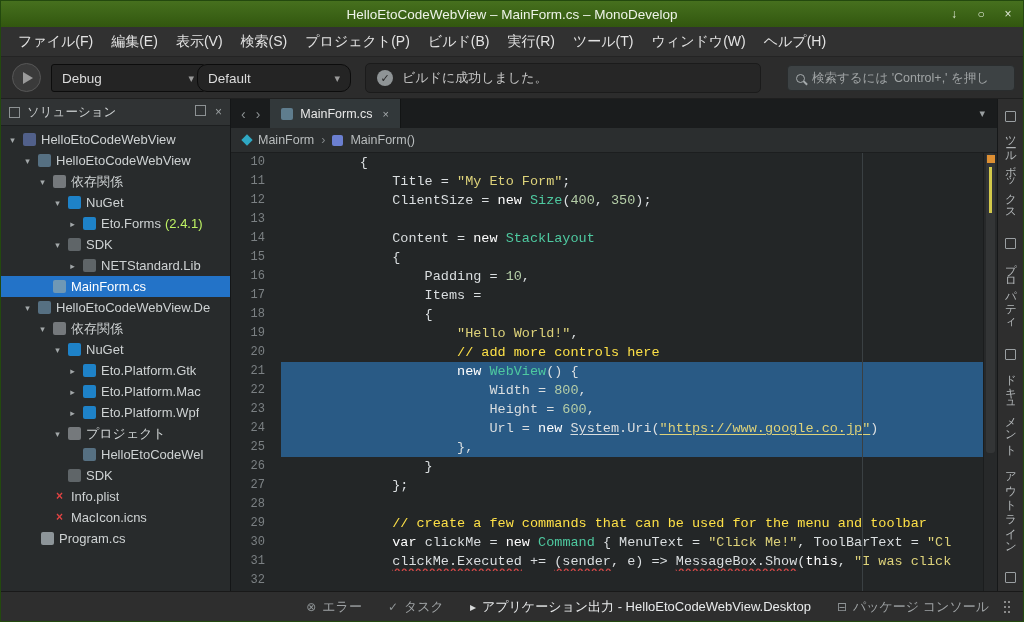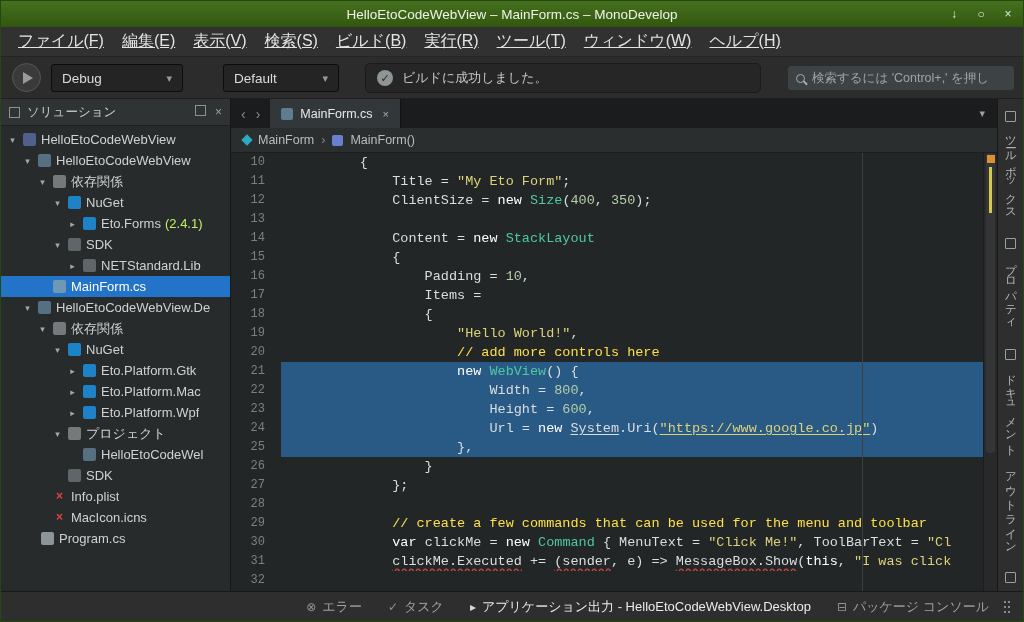--- a/index.html
+++ b/index.html
@@ -14,33 +14,33 @@
               position:relative; display:flex; align-items:center; }
   .titlebar .title { position:absolute; left:0; right:0; text-align:center;
                      color:#eef3e8; font-size:13.5px; }
   .win-controls { position:absolute; right:8px; top:0; height:100%; display:flex;
                   align-items:center; gap:13px; color:#dfe8d6; font-size:12px; z-index:2; }
   .win-controls span { cursor:default; width:14px; text-align:center; }
 
   
   .menubar { height:30px; flex:none; background:#313131; border-bottom:1px solid #242424;
              display:flex; align-items:center; padding-left:8px; }
-  .menu-item { color:#e3e3e3; font-size:16px; padding:4px 9px; white-space:nowrap;text-decoration:underline; }
+  .menu-item { color:#e3e3e3; font-size:14px; padding:4px 9px; white-space:nowrap; }
 
   
   .toolbar { height:42px; flex:none; background:#2c2c2c; border-bottom:1px solid #1f1f1f; position:relative; }
   .play-btn { position:absolute; left:11px; top:6px; width:29px; height:29px; border-radius:50%;
               background:#3a3a3a; border:1px solid #575757; display:flex; align-items:center; justify-content:center; }
   .play-tri { width:0; height:0; border-left:10px solid #9a9a9a; border-top:6px solid transparent;
               border-bottom:6px solid transparent; margin-left:3px; }
   .dropdown { position:absolute; top:7px; height:28px; background:#242424; border:1px solid #0c0c0c;
               border-radius:3px; color:#dcdcdc; font-size:13.5px; display:flex; align-items:center;
               padding:0 10px; }
-  .dd-config { left:50px; width:132px;text-align:right; }
-  .dd-target { left:222px; width:116px; }
+  .dd-config { left:50px; width:154px;text-align:right; }
+  .dd-target { left:196px; width:154px;border-radius:10px; }
   .dropdown .caret { margin-left:auto; color:#9a9a9a; font-size:11px; }
   .status-pill { position:absolute; left:364px; top:6px; width:396px; height:30px; background:#262626;
                  border:1px solid #1b1b1b; border-radius:5px; display:flex; align-items:center;
                  gap:9px; padding:0 11px; }
   .check-circle { width:16px; height:16px; border-radius:50%; background:#8f9496; color:#262626;
                   font-size:11px; font-weight:bold; display:flex; align-items:center; justify-content:center; flex:none; }
   .status-text { color:#c9c9c9; font-size:13px; white-space:nowrap; }
   .searchbox { position:absolute; left:786px; top:8px; width:228px; height:26px; background:#3d4244;
                border:1px solid #2a2d2e; border-radius:4px; display:flex; align-items:center; gap:7px; padding:0 8px; }
   .mag { width:9px; height:9px; border:1.5px solid #a6abad; border-radius:50%; position:relative; flex:none; }
@@ -151,20 +151,21 @@
       <span>○</span>
       <span>×</span>
     </div>
   </div>
 
   <div class="menubar">
       <div class="menu-item">ファイル(F)</div>
       <div class="menu-item">編集(E)</div>
       <div class="menu-item">表示(V)</div>
       <div class="menu-item">検索(S)</div>
+      <div class="menu-item">プロジェクト(P)</div>
       <div class="menu-item">ビルド(B)</div>
       <div class="menu-item">実行(R)</div>
       <div class="menu-item">ツール(T)</div>
       <div class="menu-item">ウィンドウ(W)</div>
       <div class="menu-item">ヘルプ(H)</div>
     </div>
 
   <div class="toolbar">
     <div class="play-btn">
       <span class="play-tri"></span>

